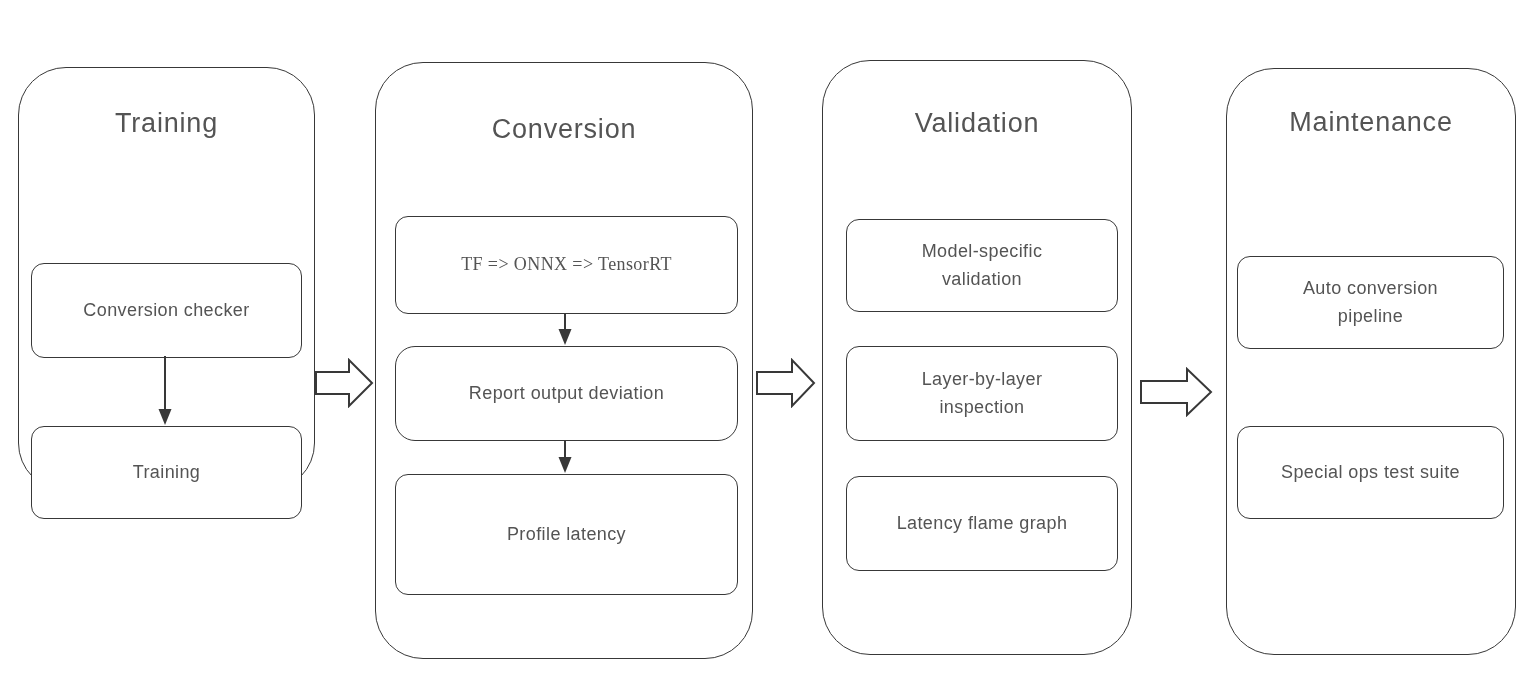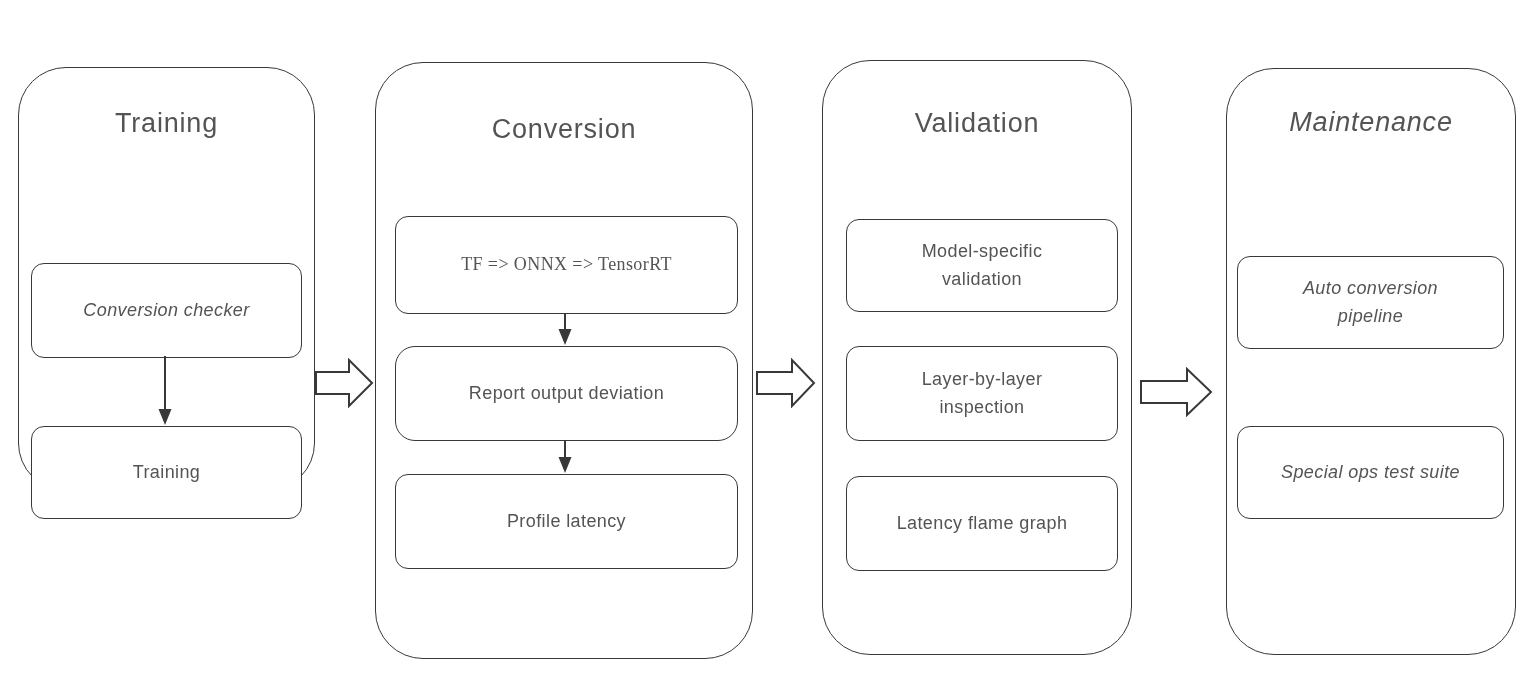--- a/index.html
+++ b/index.html
@@ -63,21 +63,21 @@
     stroke-linejoin: miter;
   }
 </style>
 </head>
 <body>
 
 <div class="canvas">
 
   <div class="panel" style="left:18px; top:67px; width:297px; height:424px;">
     <div class="panel-title" style="top:38px;">Training</div>
-    <div class="node" style="left:12px; top:195px; width:271px; height:95px;font-style:italic;">
+    <div class="node" style="left:12px; top:195px; width:271px; height:95px;">
       <span class="label">Conversion checker</span>
     </div>
     <div class="node" style="left:12px; top:358px; width:271px; height:93px;">
       <span class="label">Training</span>
     </div>
   </div>
 
   <svg class="connector" style="left:157px; top:356px;" width="16" height="70" viewBox="0 0 16 70">
     <line x1="8" y1="0" x2="8" y2="54"></line>
     <polygon points="1.5,53 14.5,53 8,69"></polygon>
@@ -88,21 +88,21 @@
   </svg>
 
   <div class="panel" style="left:375px; top:62px; width:378px; height:597px;">
     <div class="panel-title" style="top:49px;">Conversion</div>
     <div class="node" style="left:19px; top:153px; width:343px; height:98px;font-family:Liberation Serif, serif;">
       <span class="label">TF =&gt; ONNX =&gt; TensorRT</span>
     </div>
     <div class="node" style="left:19px; top:283px; width:343px; height:95px;border-radius:20px;">
       <span class="label">Report output deviation</span>
     </div>
-    <div class="node" style="left:19px; top:411px; width:343px; height:95px;">
+    <div class="node" style="left:19px; top:411px; width:343px; height:121px;">
       <span class="label">Profile latency</span>
     </div>
   </div>
 
   <svg class="connector" style="left:557px; top:313px;" width="16" height="33" viewBox="0 0 16 33">
     <line x1="8" y1="0" x2="8" y2="17"></line>
     <polygon points="1.5,16 14.5,16 8,32"></polygon>
   </svg>
   <svg class="connector" style="left:557px; top:440px;" width="16" height="34" viewBox="0 0 16 34">
     <line x1="8" y1="0" x2="8" y2="18"></line>
@@ -123,21 +123,21 @@
     </div>
     <div class="node" style="left:23px; top:415px; width:272px; height:95px;align-items:center;">
       <span class="label">Latency flame graph</span>
     </div>
   </div>
 
   <svg class="flow-arrow" style="left:1140px; top:367px;" width="73" height="50" viewBox="0 0 73 50">
     <polygon points="1,14 47,14 47,2 71,25 47,48 47,36 1,36"></polygon>
   </svg>
 
-  <div class="panel" style="left:1226px; top:68px; width:290px; height:587px;font-style:italic;">
+  <div class="panel" style="left:1226px; top:68px; width:290px; height:587px;">
     <div class="panel-title" style="top:36px;">Maintenance</div>
     <div class="node" style="left:10px; top:187px; width:267px; height:93px;">
       <span class="label narrow">Auto conversion pipeline</span>
     </div>
     <div class="node" style="left:10px; top:357px; width:267px; height:93px;">
       <span class="label">Special ops test suite</span>
     </div>
   </div>
 
 </div>

